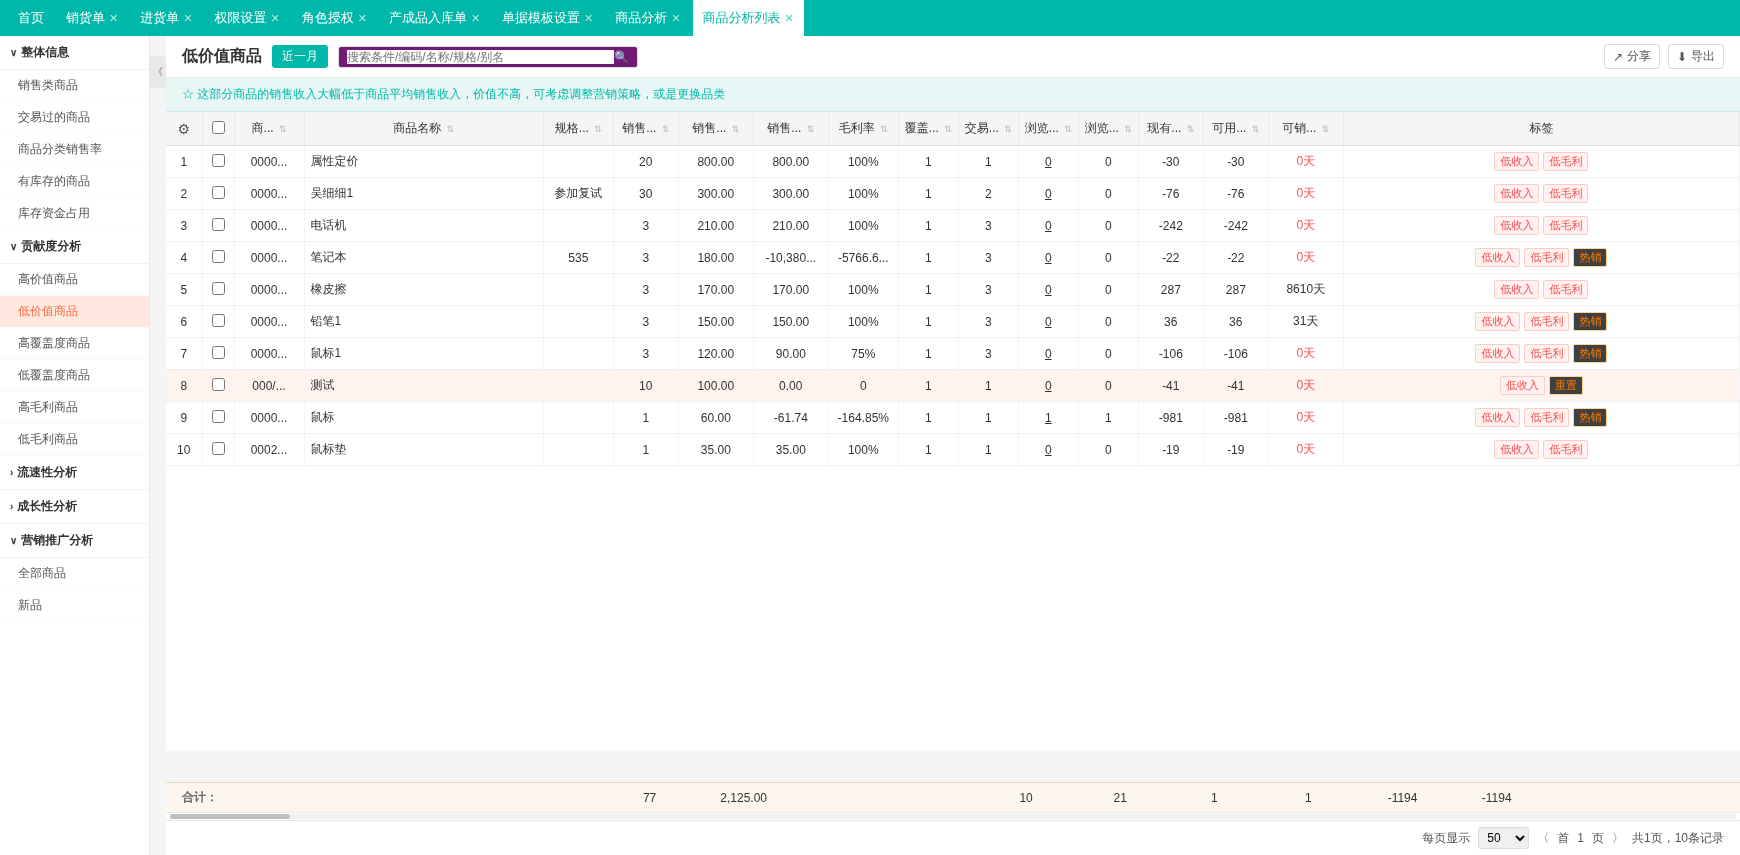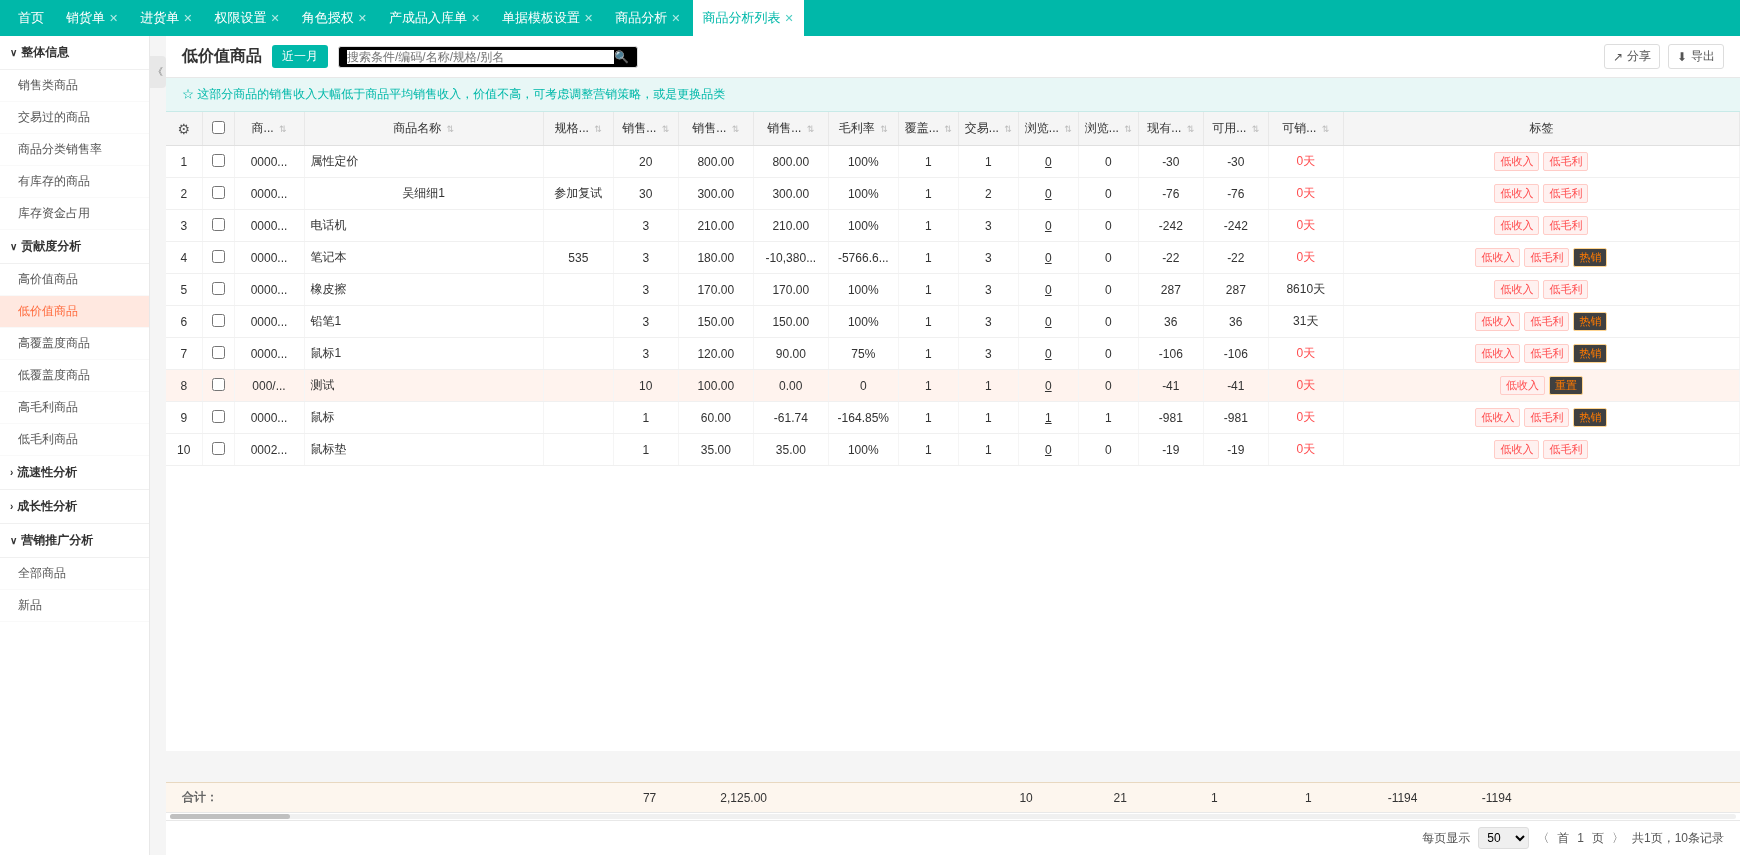--- a/index.html
+++ b/index.html
@@ -56,21 +56,21 @@
       border-bottom: 1px solid #e8e8e8;
     }
     .page-title { font-size: 16px; font-weight: bold; color: #333; }
     .filter-btn {
       background: #00b8a9; color: #fff; border: none;
       padding: 3px 10px; border-radius: 3px; cursor: pointer; font-size: 12px;
     }
     .search-box {
       display: flex; align-items: center;
       border: 1px solid #ddd; border-radius: 3px; padding: 3px 8px;
-      flex: 1; max-width: 300px; background: #000000;
+      flex: 1; max-width: 300px; background: #701a75;
     }
     .search-box input { border: none; outline: none; flex: 1; font-size: 12px; }
     .search-icon { color: #ff6a3c; cursor: pointer; }
     .header-actions { margin-left: auto; display: flex; gap: 8px; }
     .action-btn { 
       display: flex; align-items: center; gap: 4px; 
       color: #555; cursor: pointer; font-size: 12px; 
       border: 1px solid #ddd; padding: 3px 8px; border-radius: 3px; background:#fff;
     }
 
@@ -266,21 +266,21 @@
     <td>0</td>
     <td>-30</td>
     <td>-30</td>
     <td class="days-red">0天</td>
     <td><span class="tag tag-red">低收入</span><span class="tag tag-red">低毛利</span></td>
   </tr>
             <tr>
     <td>2</td>
     <td><input type="checkbox" style=""></td>
     <td>0000...</td>
-    <td style="text-align:center;">吴细细1</td>
+    <td style="text-align:left;">吴细细1</td>
     <td>参加复试</td>
     <td>30</td>
     <td>300.00</td>
     <td>300.00</td>
     <td>100%</td>
     <td>1</td>
     <td>2</td>
     <td><span class="link-underline">0</span></td>
     <td>0</td>
     <td>-76</td>

